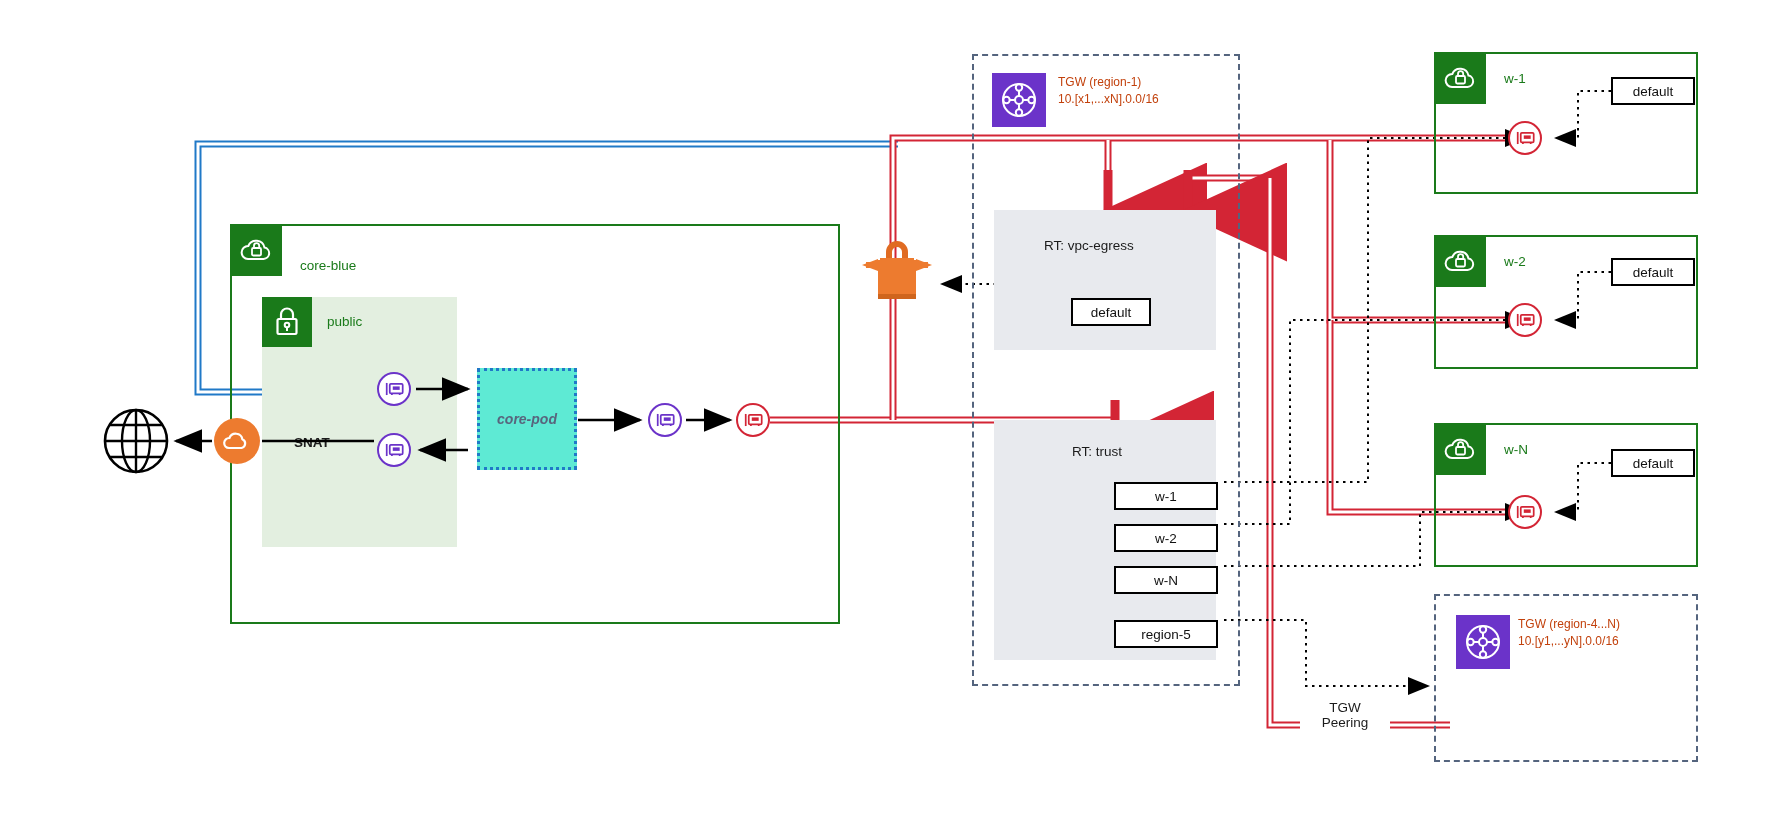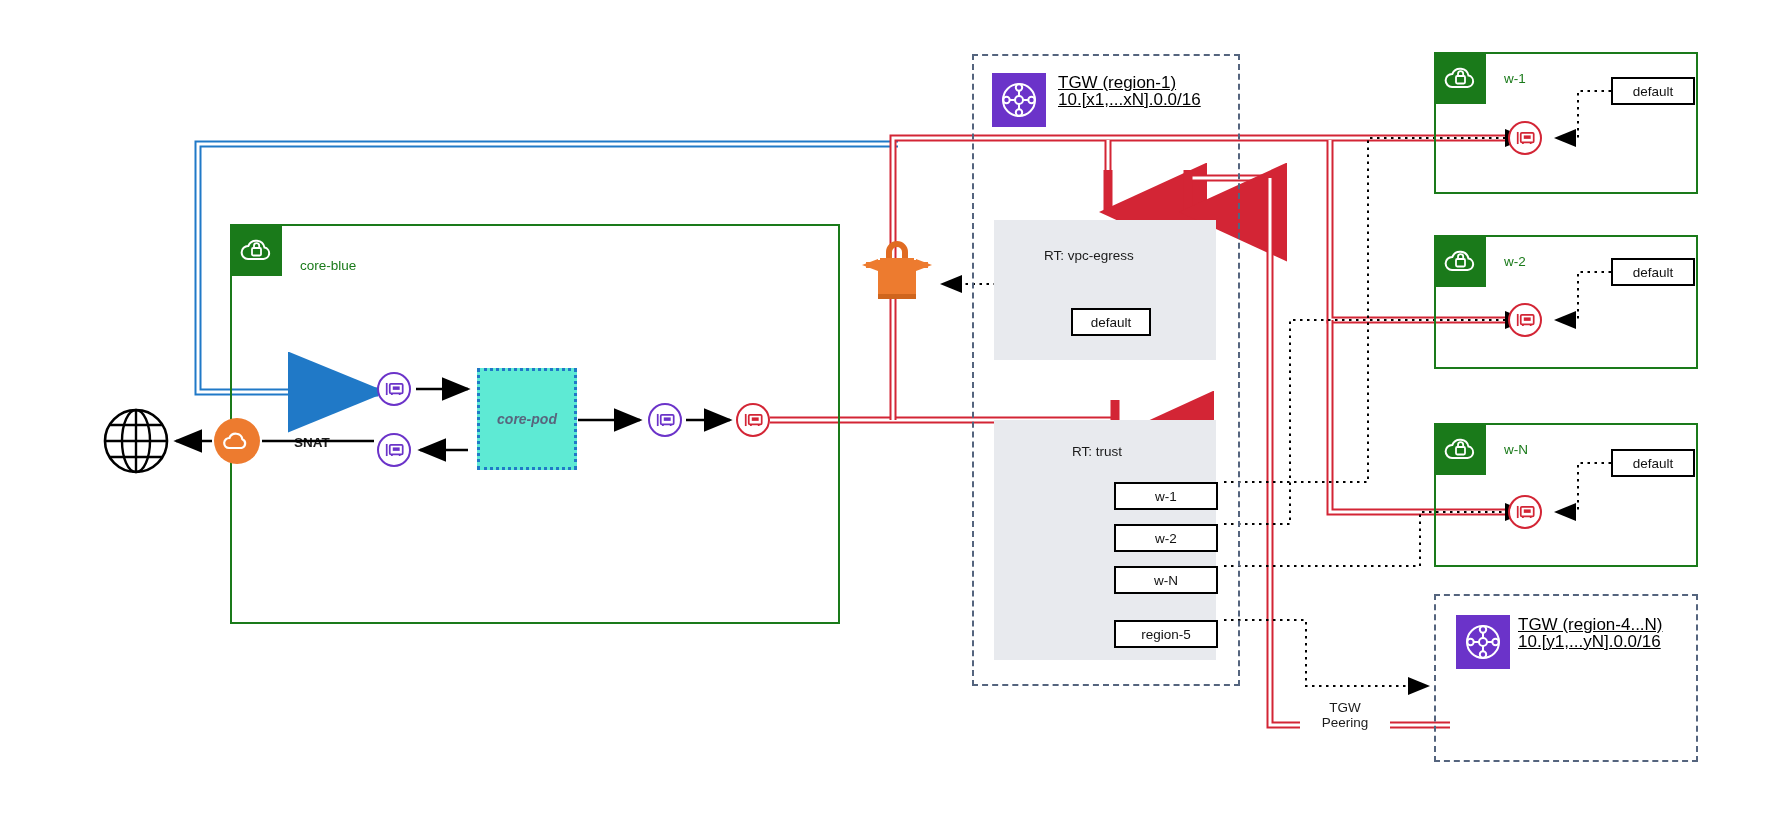--- a/index.html
+++ b/index.html
@@ -4,21 +4,21 @@
 <title>AWS Transit Gateway Egress Architecture</title>
 <style>
   html,body{margin:0;padding:0;background:#ffffff;}
   body{font-family:"Liberation Sans", sans-serif;}
   #canvas{position:relative;width:1791px;height:814px;background:#ffffff;overflow:hidden;}
   .abs{position:absolute;}
 
   
   .lbl{font-size:13.5px;color:#1b1b1b;white-space:nowrap;}
   .lbl-green{font-size:13.5px;color:#1a7a1a;white-space:nowrap;}
-  .lbl-slate{font-size:17px;color:#000000;white-space:nowrap;line-height:17px;text-decoration:underline;}
+  .lbl-slate{font-size:12px;color:#c2410c;white-space:nowrap;line-height:17px;}
   .lbl-pod{font-size:14px;color:#58657d;font-style:italic;font-weight:bold;white-space:nowrap;}
   .lbl-rt{font-size:13.5px;color:#1b1b1b;white-space:nowrap;}
 
   
   .vpc{border:2px solid #1a7a1a;background:transparent;box-sizing:border-box;}
   .vpc-badge{position:absolute;left:-2px;top:-2px;width:52px;height:52px;background:#1a7a1a;
              display:flex;align-items:center;justify-content:center;}
   .subnet{background:#e3efe0;box-sizing:border-box;}
   .subnet-badge{position:absolute;left:0;top:0;width:50px;height:50px;background:#1a7a1a;
                 display:flex;align-items:center;justify-content:center;}
@@ -116,20 +116,31 @@
     <div class="vpc-badge">
       <svg width="34" height="30" viewBox="0 0 34 30">
         <path d="M9,24 a6.5,6.5 0 0 1 0.3,-13 a8.5,8.5 0 0 1 16.2,1.6 a5.7,5.7 0 0 1 -0.9,11.3 z" fill="none" stroke="#fff" stroke-width="2"></path>
         <rect x="13" y="13" width="9" height="7.5" rx="1.2" fill="none" stroke="#fff" stroke-width="1.8"></rect>
         <path d="M15,13 v-2.3 a2.6,2.6 0 0 1 5.2,0 V13" fill="none" stroke="#fff" stroke-width="1.8"></path>
       </svg>
     </div>
     <span class="abs lbl-green" style="left:68px; top:32px;">core-blue</span>
   </div>
 
+  <div class="abs subnet" style="left:262px; top:297px; width:195px; height:250px;">
+    <div class="subnet-badge">
+      <svg width="30" height="32" viewBox="0 0 30 32">
+        <rect x="5.5" y="13" width="19" height="15" rx="1.4" fill="none" stroke="#fff" stroke-width="2.2"></rect>
+        <path d="M9,13 V8.5 a6,6 0 0 1 12,0 V13" fill="none" stroke="#fff" stroke-width="2.2"></path>
+        <circle cx="15" cy="19" r="2.3" fill="none" stroke="#fff" stroke-width="2"></circle>
+        <path d="M15,21 v4" stroke="#fff" stroke-width="2"></path>
+      </svg>
+    </div>
+    <span class="abs lbl-green" style="left:65px; top:17px;">public</span>
+  </div>
 
 
   <div class="abs pod" style="left:477px; top:368px; width:100px; height:102px;">
     <span class="lbl-pod">core-pod</span>
   </div>
 
   <div class="abs" style="left:103px; top:408px;">
     <svg width="66" height="66" viewBox="0 0 66 66">
       <circle cx="33" cy="33" r="31" fill="none" stroke="#000" stroke-width="2.6"></circle>
       <ellipse cx="33" cy="33" rx="14" ry="31" fill="none" stroke="#000" stroke-width="2.4"></ellipse>
@@ -206,21 +217,21 @@
       <circle cx="7.5" cy="20" r="3.2" fill="none" stroke="#fff" stroke-width="2"></circle>
       <circle cx="32.5" cy="20" r="3.2" fill="none" stroke="#fff" stroke-width="2"></circle>
       <path d="M20,10.7 v5.3 M20,24 v5.3 M10.7,20 h5.3 M24,20 h5.3" stroke="#fff" stroke-width="2"></path>
     </svg>
   </div>
   <div class="abs" style="left:1058px; top:74px;">
     <div class="lbl-slate">TGW (region-1)</div>
     <div class="lbl-slate">10.[x1,...xN].0.0/16</div>
   </div>
 
-  <div class="abs rt-box" style="left:994px; top:220px; width:222px; height:140px;">
+  <div class="abs rt-box" style="left:994px; top:210px; width:222px; height:140px;">
     <div class="abs lbl-rt" style="left:50px; top:28px;">RT: vpc-egress</div>
     <div class="abs route-chip" style="left:77px; top:88px; width:80px; height:28px;">default</div>
   </div>
 
   <div class="abs rt-box" style="left:994px; top:420px; width:222px; height:240px;">
     <div class="abs lbl-rt" style="left:78px; top:24px;">RT: trust</div>
     <div class="abs route-chip" style="left:120px; top:62px; width:104px; height:28px;">w-1</div>
     <div class="abs route-chip" style="left:120px; top:104px; width:104px; height:28px;">w-2</div>
     <div class="abs route-chip" style="left:120px; top:146px; width:104px; height:28px;">w-N</div>
     <div class="abs route-chip" style="left:120px; top:200px; width:104px; height:28px;">region-5</div>

